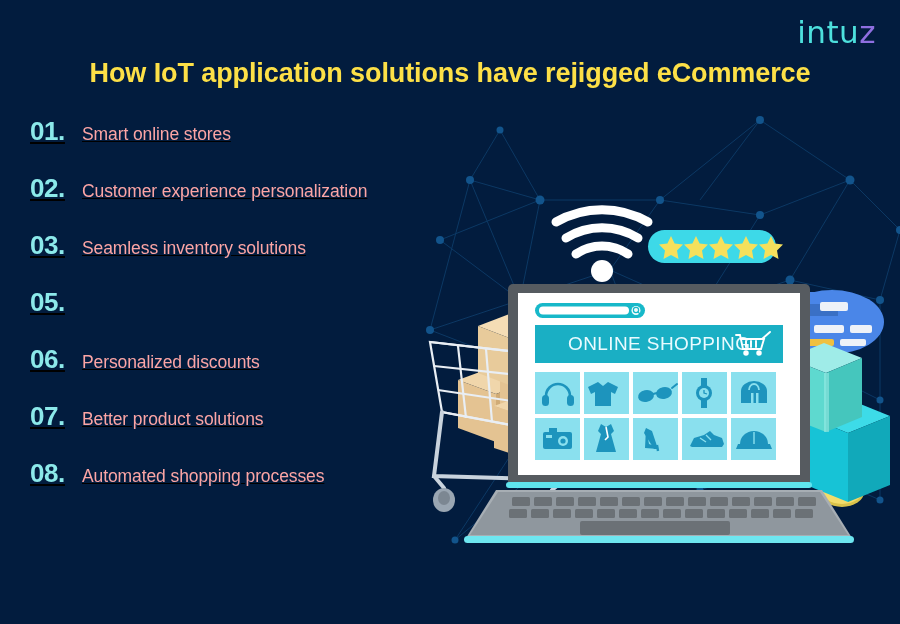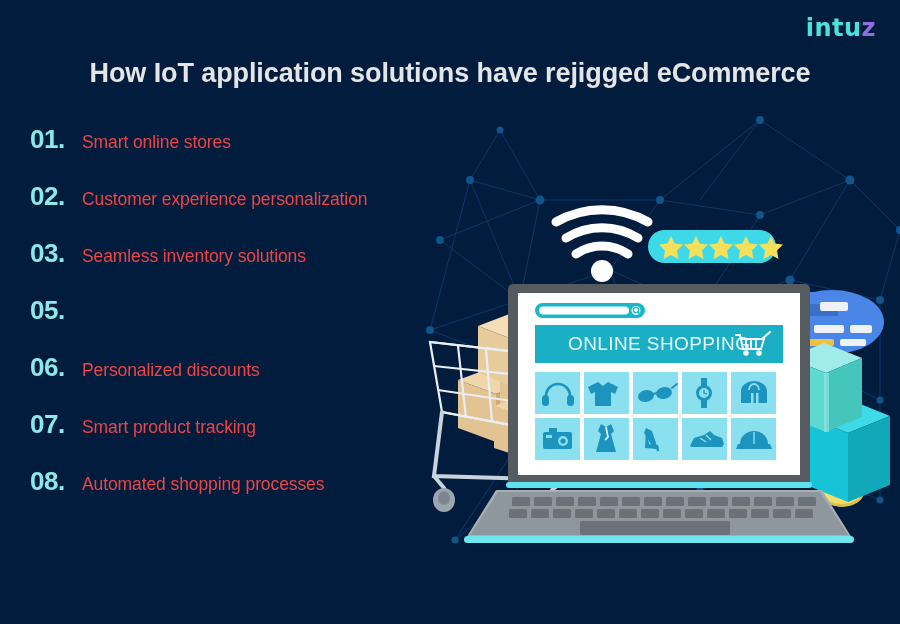--- a/index.html
+++ b/index.html
@@ -10,41 +10,41 @@
     position:relative;
   }
   #stage { position:absolute; inset:0; }
 
   
   .net { position:absolute; inset:0; z-index:0; }
 
   
   .logo {
     position:absolute; top:14px; right:24px; z-index:6;
-    font-size:24px; font-weight:700; letter-spacing:.5px;
+    font-size:31px; font-weight:400; letter-spacing:.5px;
     font-family:"DejaVu Sans", sans-serif;
   }
   .logo .c1 { color:#4de0dd; }
   .logo .c2 { color:#8f6fe0; }
 
   
   .title {
     position:absolute; top:58px; left:0; width:900px; z-index:6;
-    text-align:center; color:#e5e5e5;
+    text-align:center; color:#fde047;
     font-size:27px; font-weight:700; letter-spacing:-0.1px;
   }
 
   
-  .list { position:absolute; top:124px; left:30px; z-index:6; width:430px; }
+  .list { position:absolute; top:116px; left:30px; z-index:6; width:430px;text-decoration:underline; }
   .row { display:flex; align-items:baseline; height:57px; }
   .num {
     color:#8ce9ea; font-size:26px; font-weight:700;
     letter-spacing:-0.4px; min-width:52px; flex:0 0 auto;
   }
-  .lbl { color:#ef4444; font-size:17.5px; font-weight:400; letter-spacing:-0.1px; }
+  .lbl { color:#fca5a5; font-size:17.5px; font-weight:400; letter-spacing:-0.1px; }
 
   
   .illus { position:absolute; left:400px; top:180px; width:500px; height:400px; z-index:3; }
 </style>
 </head>
 <body style="background: rgb(2, 28, 62);">
 
 <div id="stage">
 
   <svg class="net" viewBox="0 0 900 624" preserveAspectRatio="none">
@@ -114,21 +114,21 @@
     </div>
     <div class="row">
       <span class="num">05.</span>
     </div>
     <div class="row">
       <span class="num">06.</span>
       <span class="lbl">Personalized discounts</span>
     </div>
     <div class="row">
       <span class="num">07.</span>
-      <span class="lbl">Smart product tracking</span>
+      <span class="lbl">Better product solutions</span>
     </div>
     <div class="row">
       <span class="num">08.</span>
       <span class="lbl">Automated shopping processes</span>
     </div>
   </div>
 
   <svg class="illus" viewBox="0 0 500 400">
 
     <g>

